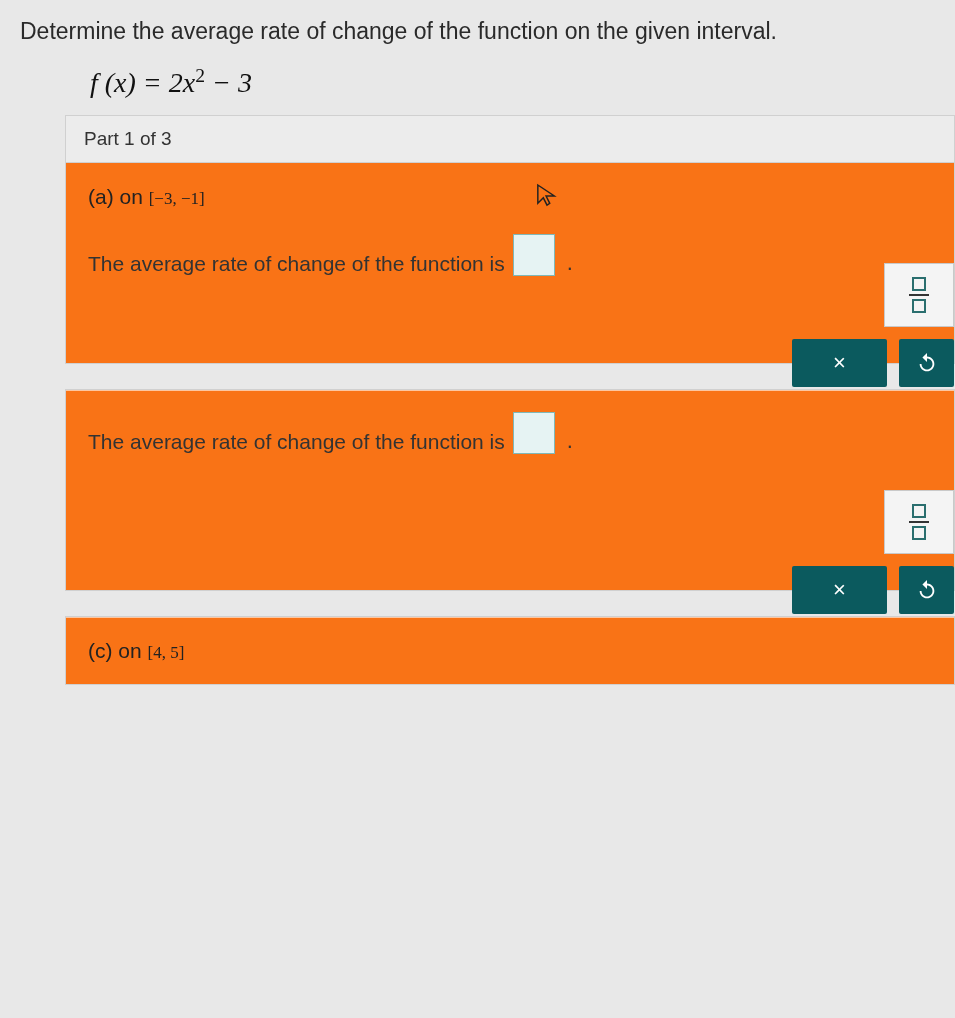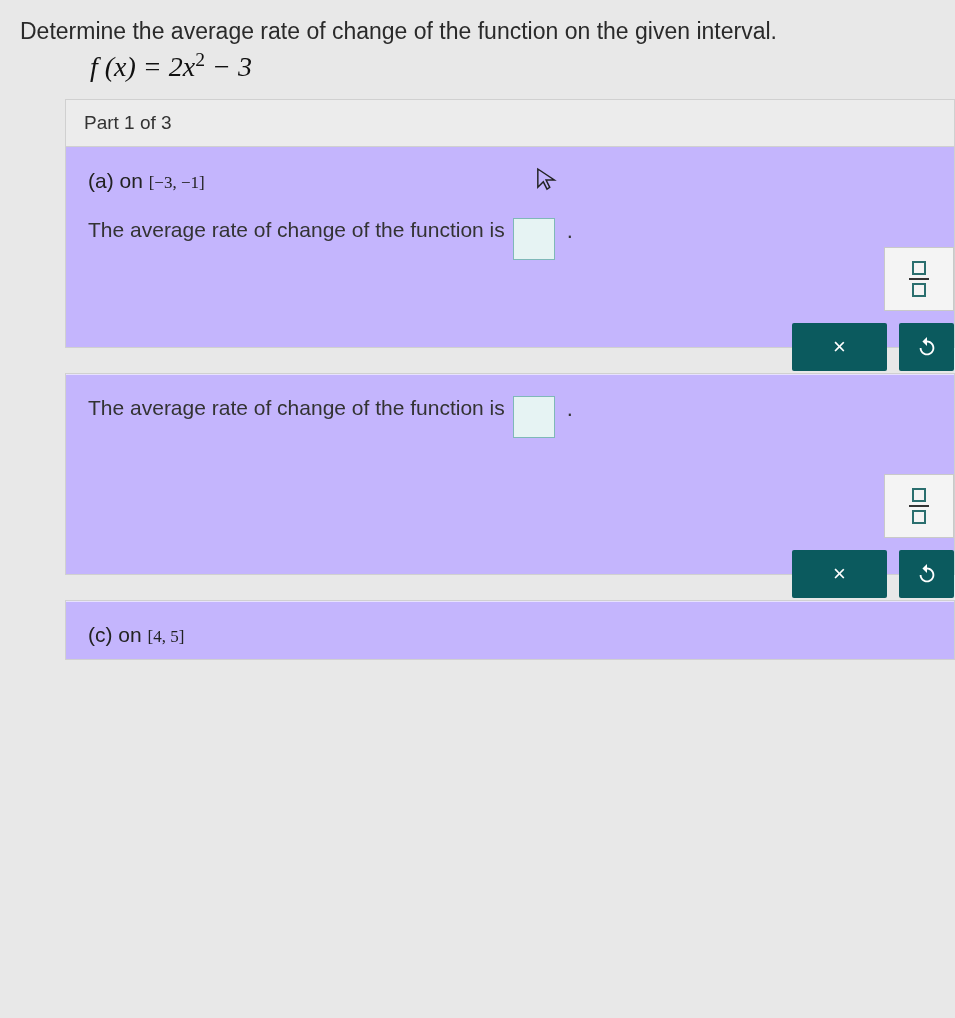--- a/index.html
+++ b/index.html
@@ -8,34 +8,34 @@
     background: #e8e8e8;
     width: 955px;
     color: #222;
   }
   .page {
     padding: 18px 0 0 20px;
   }
   .prompt {
     font-size: 23px;
     color: #2a2a2a;
-    margin-bottom: 4px;
+    margin-bottom: 20px;
     padding-right: 10px;
   }
   .formula {
     font-family: "Times New Roman", Times, serif;
     font-size: 28px;
     font-style: italic;
     margin-left: 70px;
     margin-bottom: 15px;
     color: #111;
   }
   .formula .up { font-style: normal; font-size:0.7em; vertical-align: super; }
   .card {
-    background: #c4b5fd;
+    background: #f97316;
     border: 1px solid #d0d0d0;
     margin: 16px 0 25px 45px;
     box-shadow: inset 0 1px 0 rgba(255,255,255,0.6);
   }
   .card-header {
     background: #ececec;
     border-bottom: 1px solid #d0d0d0;
     padding: 12px 18px;
     font-size: 19px;
     color: #333;
@@ -51,21 +51,21 @@
     color: #222;
   }
   .interval {
     font-family: "Times New Roman", Times, serif;
     font-size: 17px;
   }
   .statement {
     font-size: 21px;
     color: #333;
     display: flex;
-    align-items: flex-start;
+    align-items: flex-end;
     gap: 8px;
     flex-wrap: wrap;
   }
   .answer-box {
     display: inline-block;
     width: 42px;
     height: 42px;
     border: 1px solid #7fb8b8;
     background: #e6f3f3;
     vertical-align: middle;
@@ -115,21 +115,21 @@
     display:flex;
     align-items:center;
     justify-content:center;
     font-size:22px;
     cursor:pointer;
     border:none;
     border-radius:2px;
   }
   .action-btn.undo { width: 55px; }
   .action-btn svg { width:22px; height:22px; fill:#fff; }
-  .card.short .card-body { min-height: 50px; padding-bottom: 12px;}
+  .card.short .card-body { min-height: 50px; padding-bottom: 21px;}
   .card.short .card-header { }
   .cursor-icon {
     position:absolute;
     left: 470px;
     top: 20px;
     width:22px; height:26px;
   }
 </style>
 </head>
 <body>

